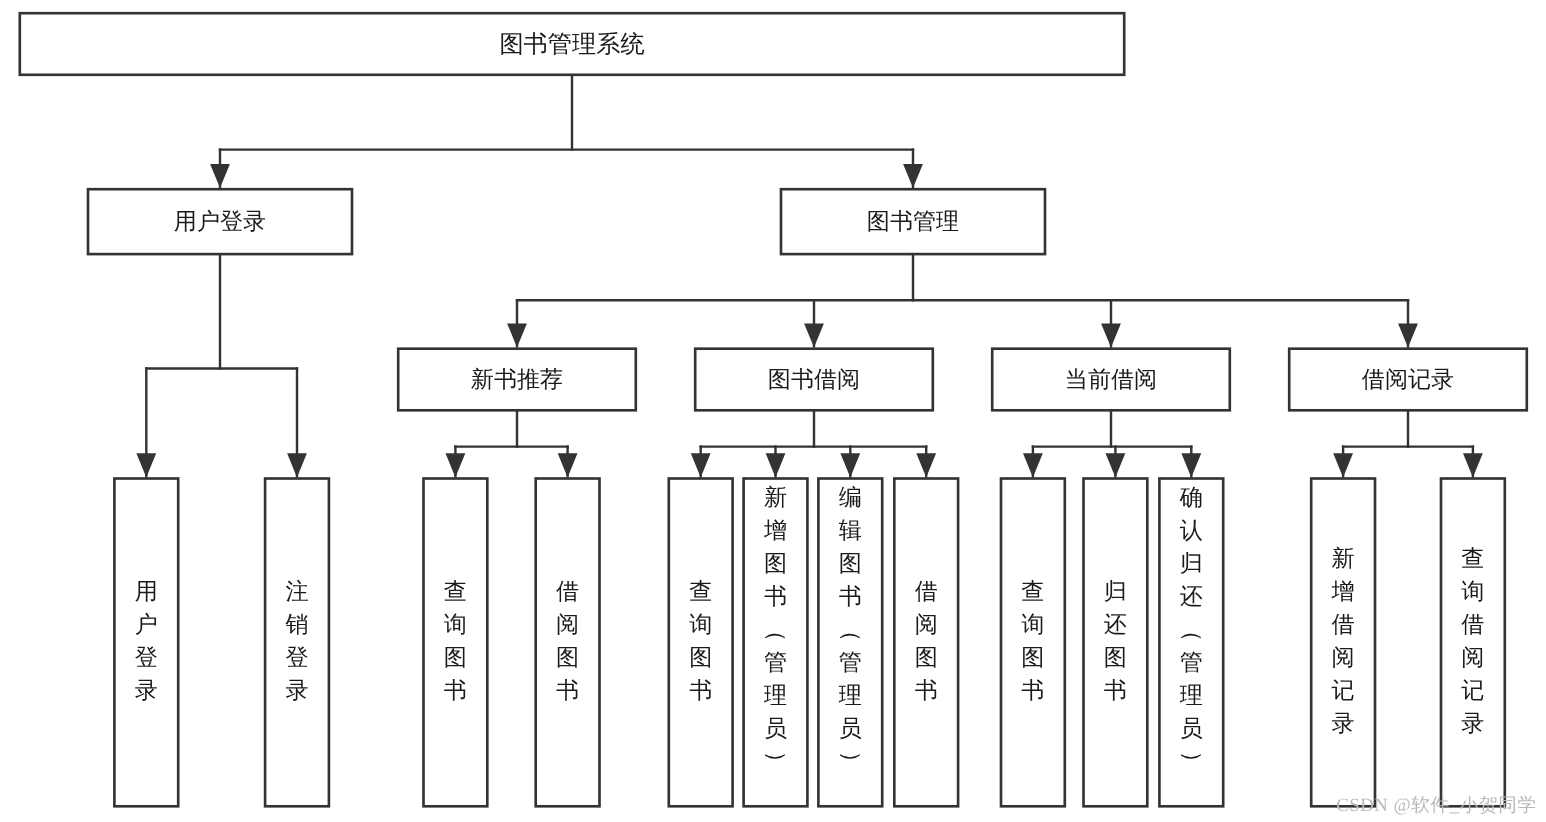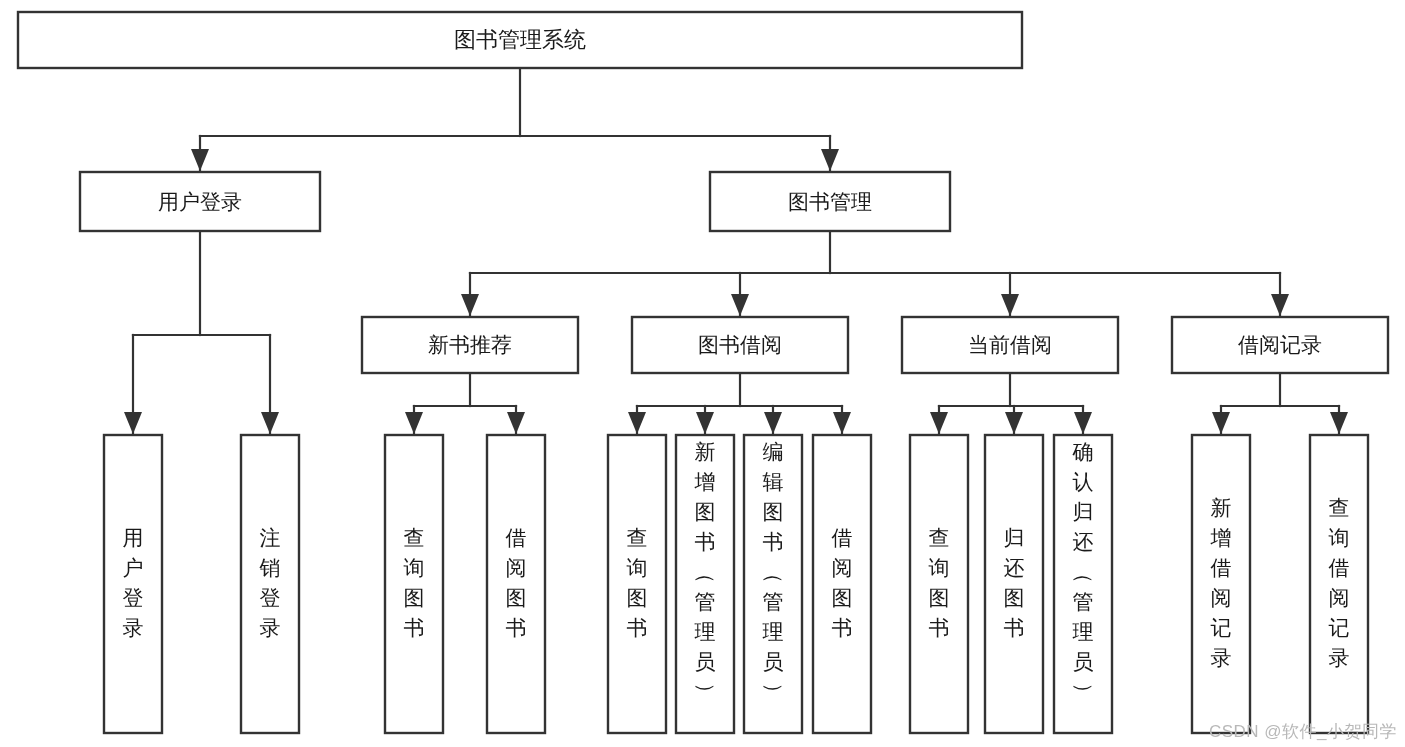--- a/index.html
+++ b/index.html
@@ -55,21 +55,21 @@
     font-family: "DejaVu Sans", "Liberation Sans", sans-serif;
     fill: #1a1a1a;
     font-size: 21px;
     text-anchor: middle;
     dominant-baseline: middle;
   }
   .watermark {
     position: absolute;
     right: 8px;
     bottom: 4px;
-    font-family: Liberation Sans, sans-serif;
+    font-family: Liberation Serif, serif;
     font-size: 17px;
     color: #b8b8b8;
     white-space: nowrap;
     letter-spacing: 0.5px;
   }
 </style>
 </head>
 <body>
 
 <div id="diagram-root">

